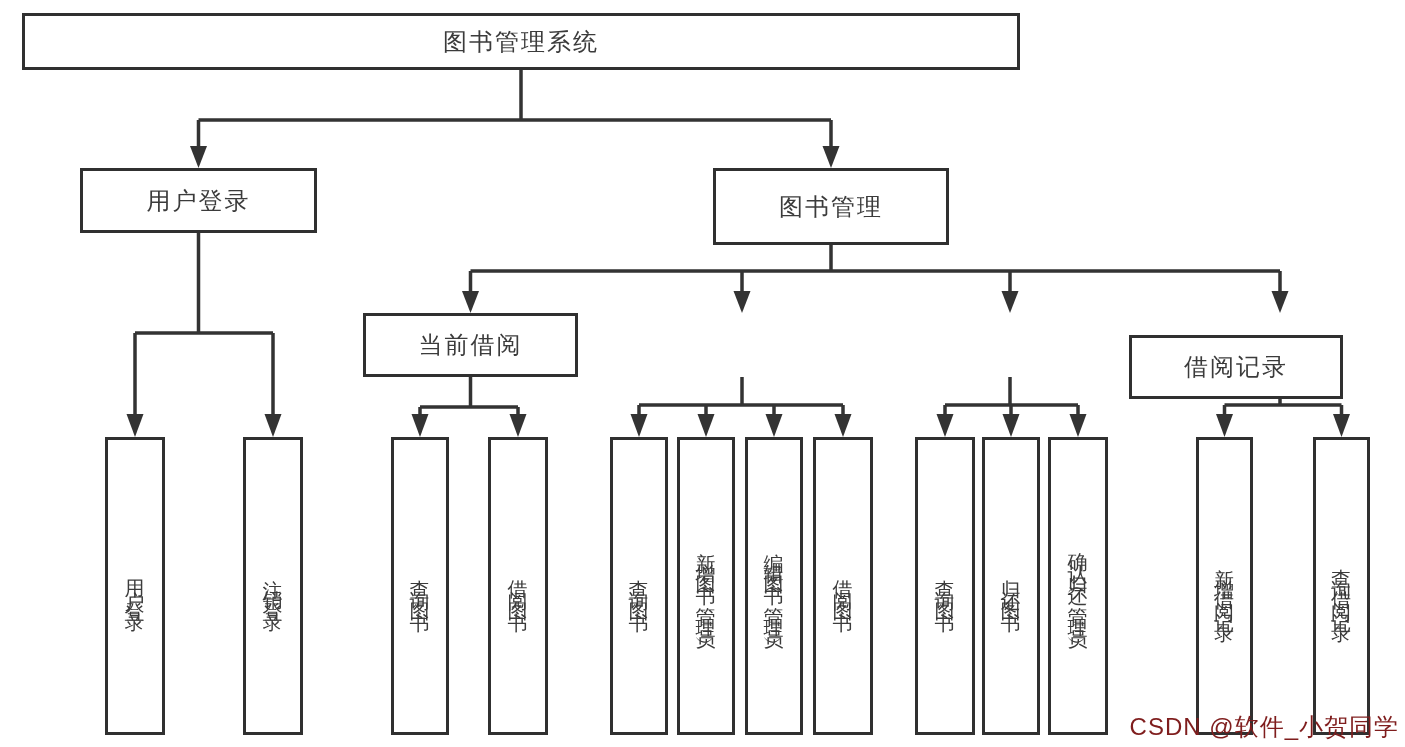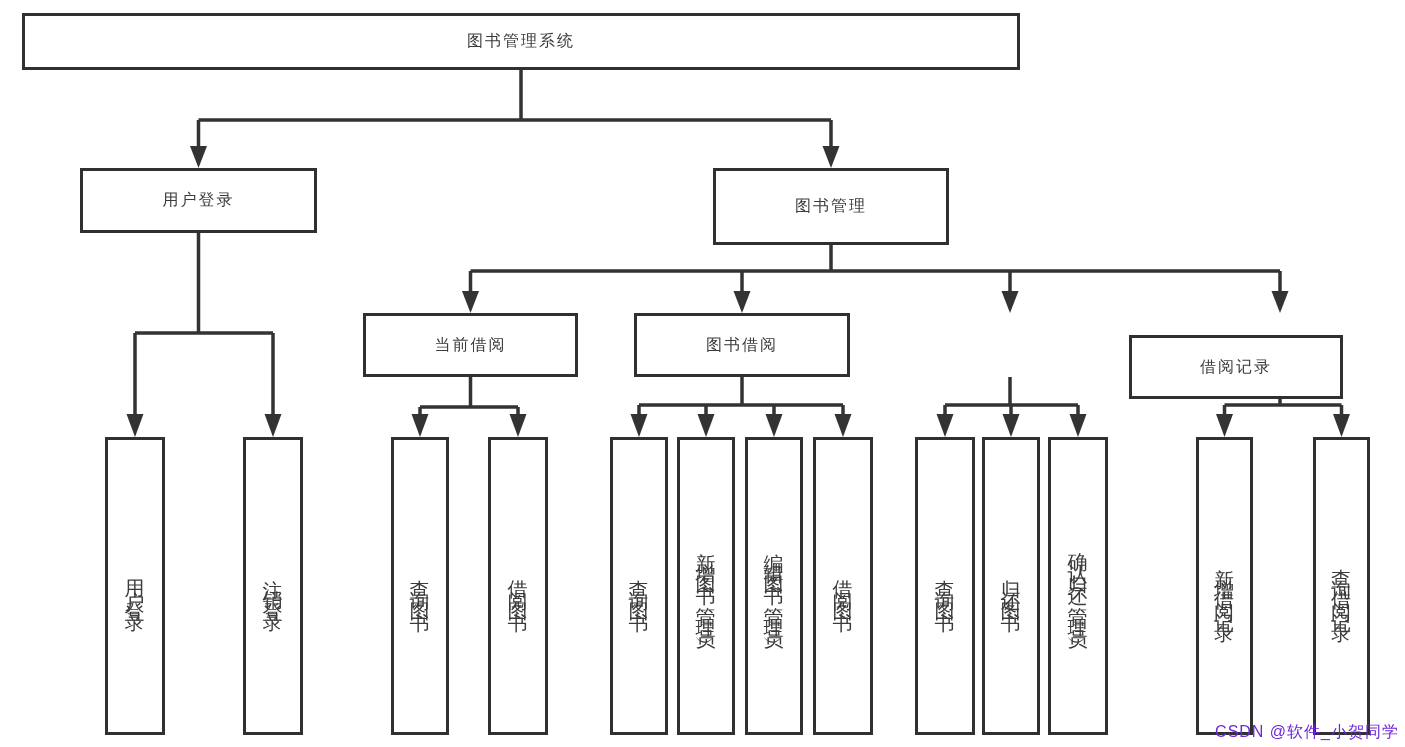--- a/index.html
+++ b/index.html
@@ -39,38 +39,38 @@
     box-sizing: border-box;
     background: #ffffff;
     border: 3px solid #303030;
     display: flex;
     align-items: center;
     justify-content: center;
     z-index: 2;
     color: #3b3b3b;
   }
   .node.h-label {
-    font-size: 16px;
+    font-size: 24px;
     letter-spacing: 2px;
     white-space: nowrap;
   }
   .node.leaf span {
     writing-mode: vertical-rl;
     text-orientation: mixed;
     font-size: 20px;
     letter-spacing: 11px;
     line-height: 1;
     color: #3b3b3b;
   }
   .watermark {
     position: absolute;
     right: 6px;
     bottom: 4px;
-    font-size: 16px;
-    color: #6d28d9;
+    font-size: 24px;
+    color: #7f1d1d;
     letter-spacing: 1px;
     z-index: 3;
     white-space: nowrap;
   }
 </style>
 </head>
 <body>
 
 <div class="stage">
 
@@ -116,21 +116,20 @@
       <polygon points="1333,414 1350,414 1341.5,437"></polygon>
     </g>
   </svg>
 
   <div class="node h-label" style="left:22px; top:13px; width:998px; height:57px;">图书管理系统</div>
 
   <div class="node h-label" style="left:80px; top:168px; width:237px; height:65px;">用户登录</div>
   <div class="node h-label" style="left:713px; top:168px; width:236px; height:77px;">图书管理</div>
 
   <div class="node h-label" style="left:363px; top:313px; width:215px; height:64px;">当前借阅</div>
-  <div class="node h-label" style="left:634px; top:313px; width:216px; height:64px;">图书借阅</div>
   <div class="node h-label" style="left:1129px; top:313px; width:214px; height:64px;margin-top:22px;">借阅记录</div>
 
   <div class="node leaf" style="left:105px; top:437px; width:60px; height:298px;">
     <span>用户登录</span>
   </div>
   <div class="node leaf" style="left:243px; top:437px; width:60px; height:298px;">
     <span>注销登录</span>
   </div>
   <div class="node leaf" style="left:391px; top:437px; width:58px; height:298px;">
     <span>查询图书</span>

